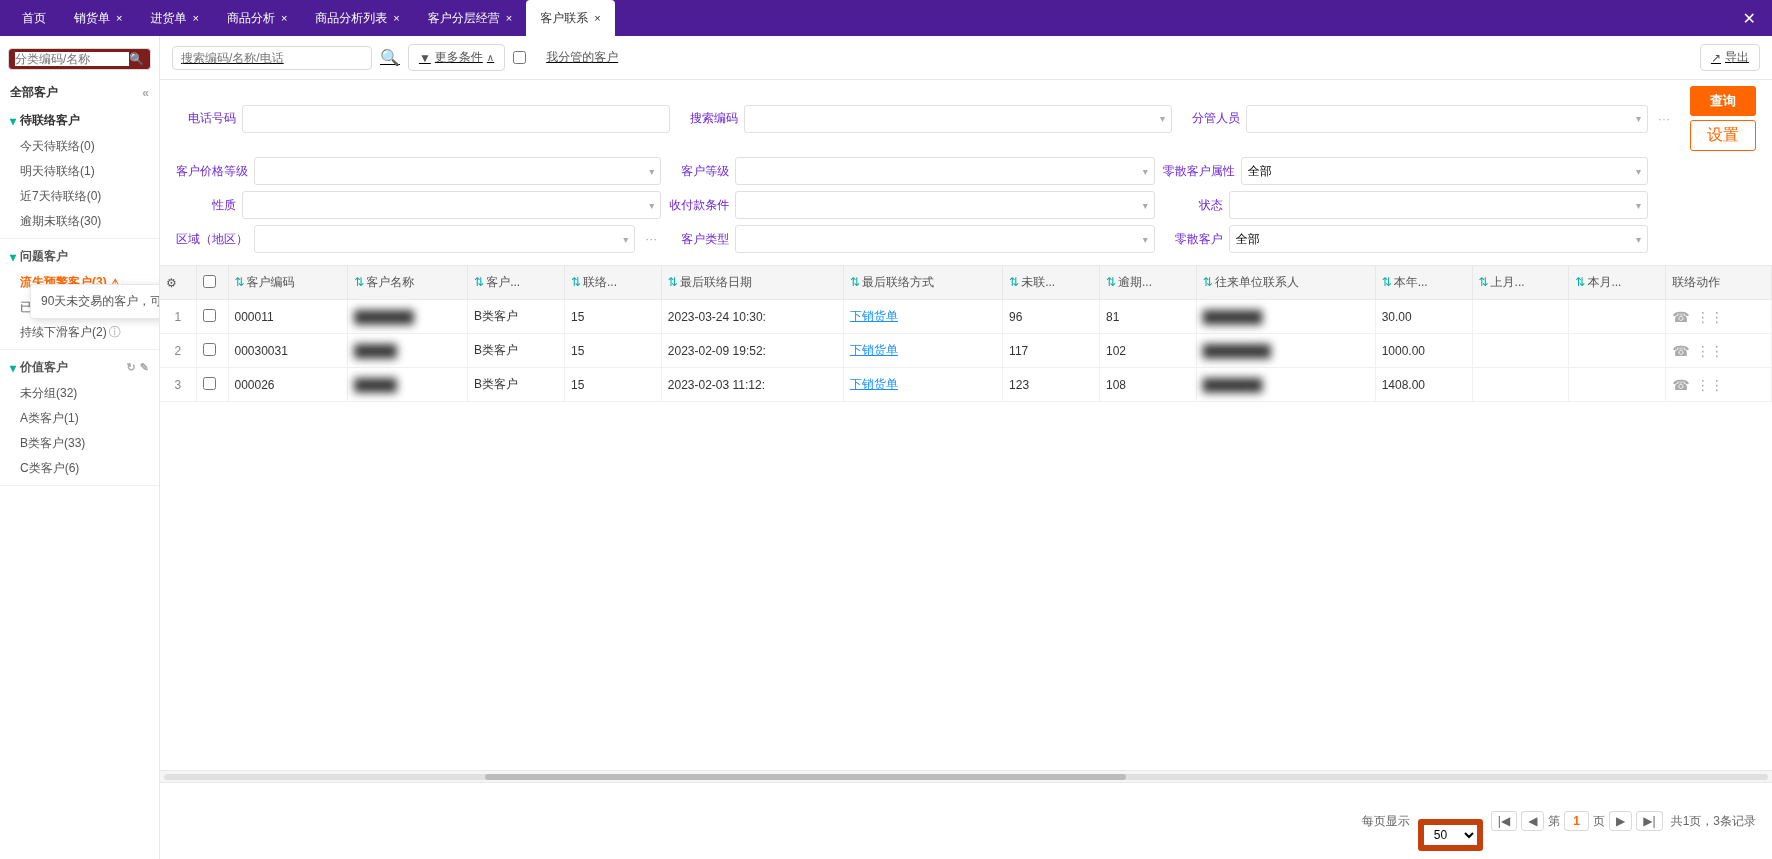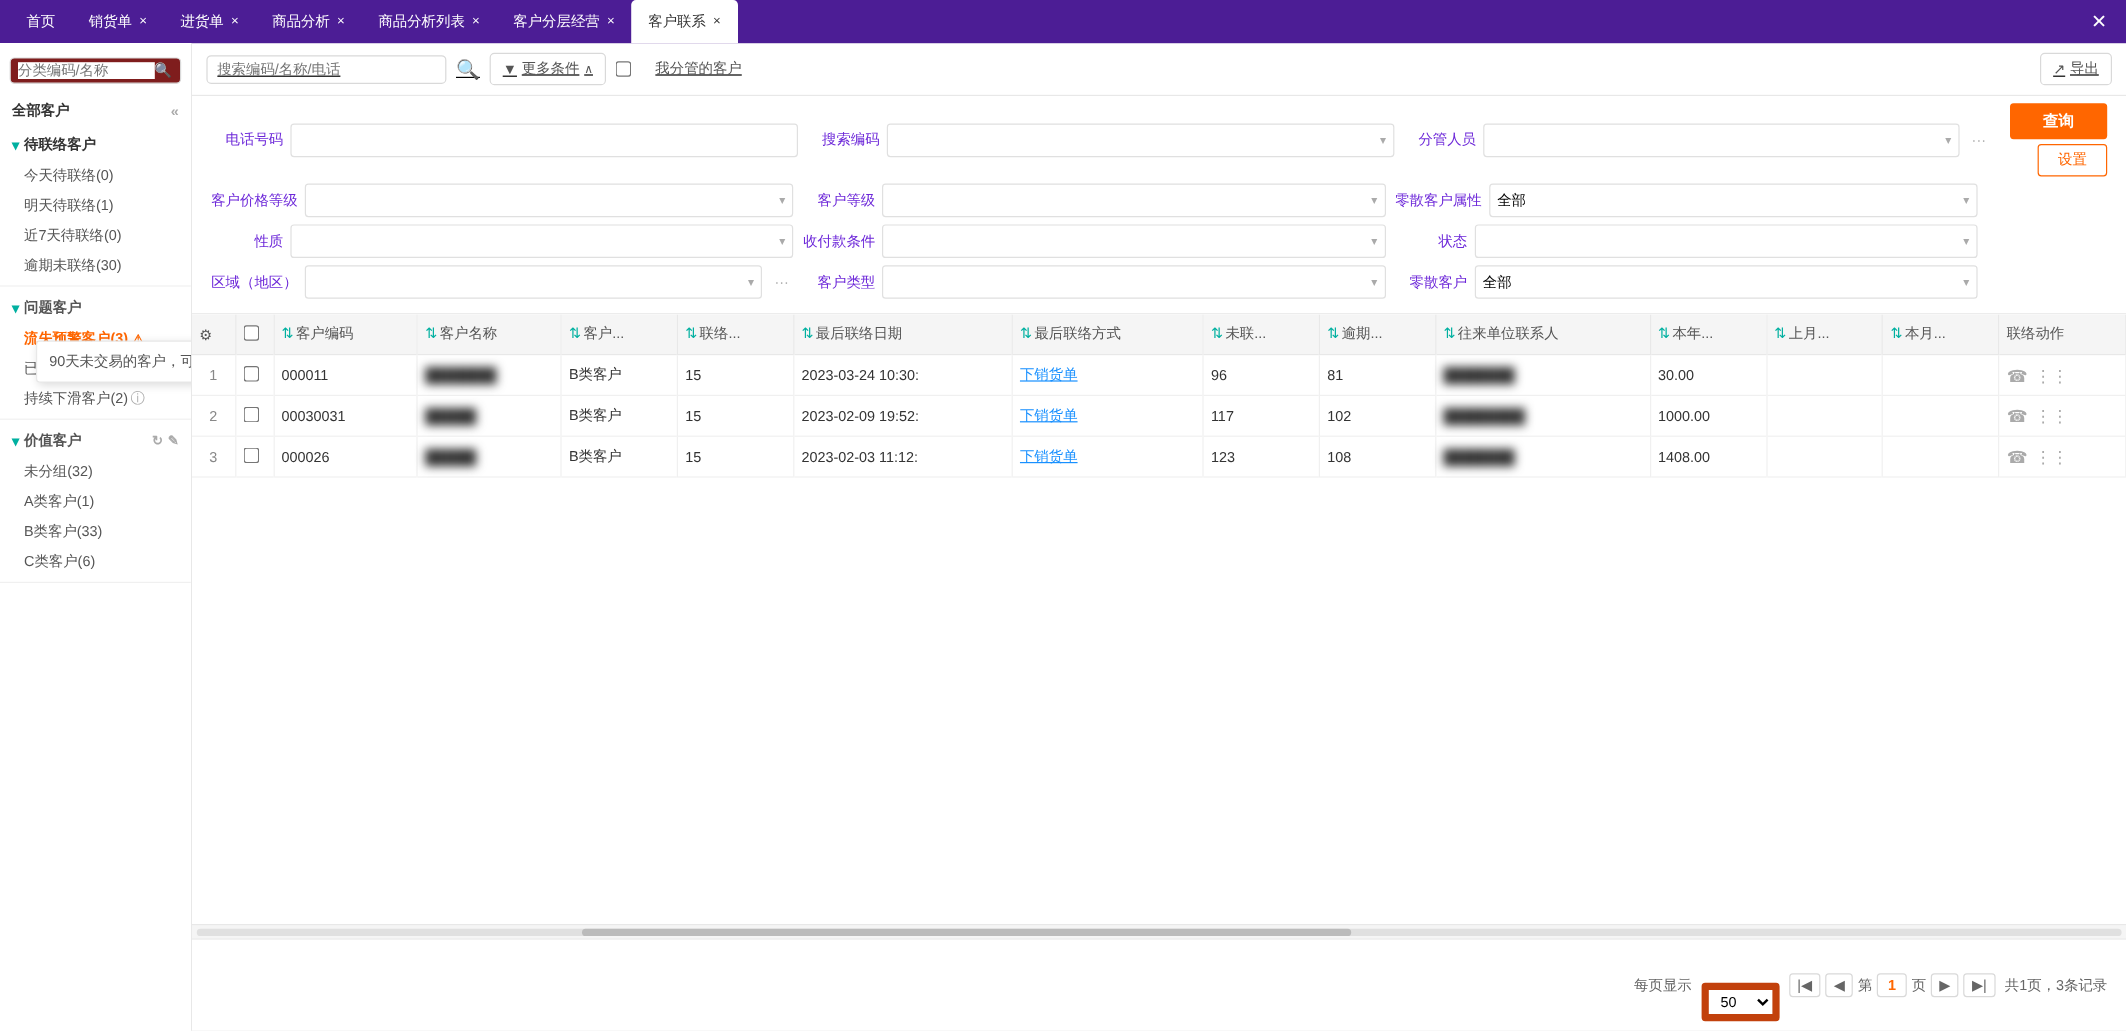--- a/index.html
+++ b/index.html
@@ -126,21 +126,21 @@
     }
     .filter-select-arrow { color: #aaa; font-size: 10px; }
     .filter-dots { color: #aaa; cursor: pointer; padding: 0 4px; }
     .action-btns { display: flex; flex-direction: column; gap: 4px; margin-left: 8px; }
     .query-btn {
       background: #ff6600; color: #fff; border: none; border-radius: 3px;
       padding: 6px 16px; cursor: pointer; font-size: 13px; font-weight: bold;
     }
     .settings-btn {
       background: #fff; color: #ff6600; border: 1px solid #ff6600; border-radius: 3px;
-      padding: 4px 16px; cursor: pointer; font-size: 12px; margin-left: 23px;
+      padding: 4px 16px; cursor: pointer; font-size: 16px;
     }
 
     
     .table-area {
       flex: 1; overflow: auto; background: #fff;
     }
     table {
       width: 100%; border-collapse: collapse; font-size: 12px;
     }
     thead tr { background: #f5f5f5; border-bottom: 1px solid #e8e8e8; }

